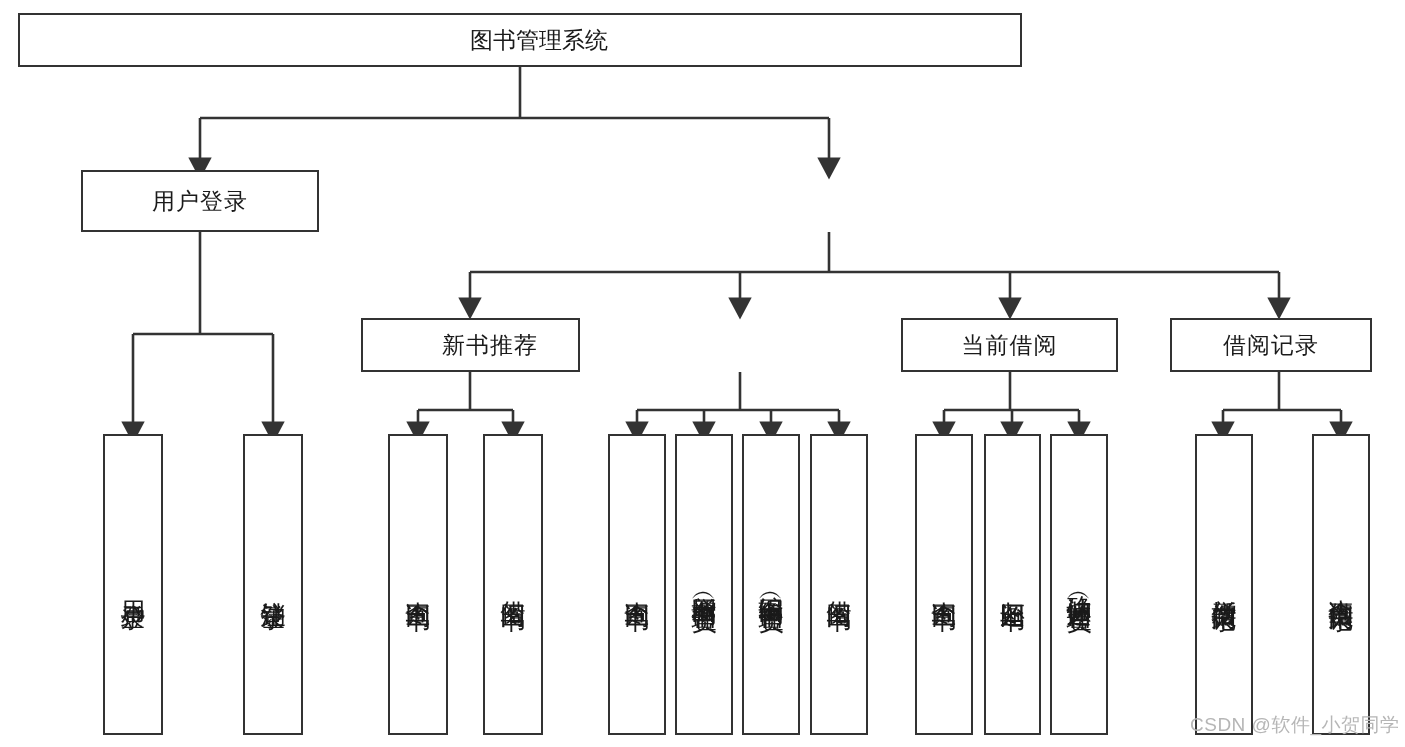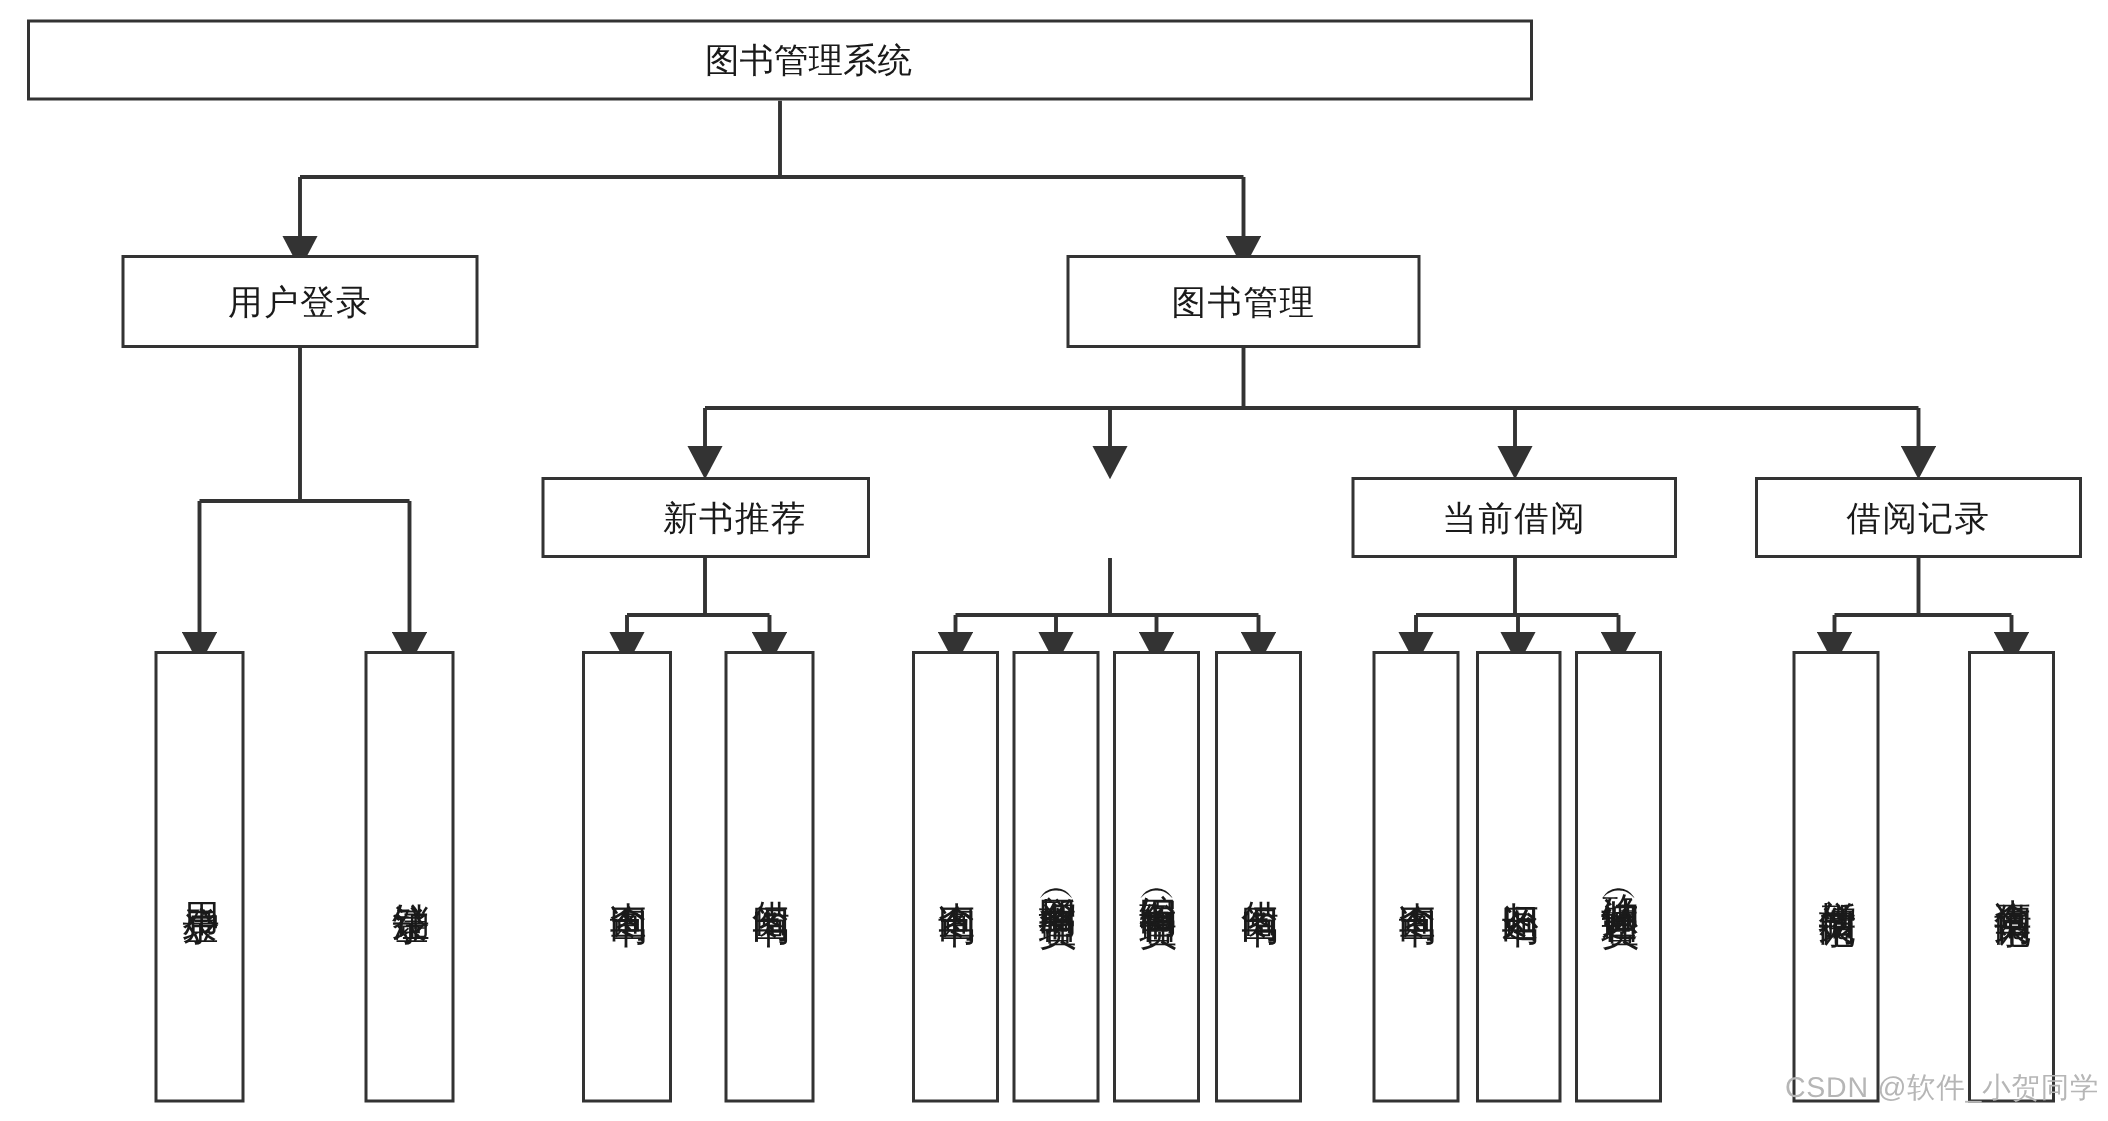--- a/index.html
+++ b/index.html
@@ -122,31 +122,28 @@
     </g>
   </svg>
 
   <div class="node root" style="left:18px; top:13px; width:1004px; height:54px;padding-left:38px;">
     <span>图书管理系统</span>
   </div>
 
   <div class="node h" style="left:81px; top:170px; width:238px; height:62px;">
     <span>用户登录</span>
   </div>
-  <div class="node h" style="left:711px; top:170px; width:236px; height:62px;">
-    <span>图书管理</span>
-  </div>
 
   <div class="node h" style="left:361px; top:318px; width:219px; height:54px;padding-left:39px;">
     <span>新书推荐</span>
   </div>
   <div class="node h" style="left:901px; top:318px; width:217px; height:54px;">
     <span>当前借阅</span>
   </div>
-  <div class="node h" style="left:1170px; top:318px; width:218px; height:54px;">
+  <div class="node h" style="left:1170px; top:318px; width:202px; height:54px;">
     <span>借阅记录</span>
   </div>
 
   <div class="node v" style="left:103px; top:434px; width:60px; height:301px;">
     <span class="vtxt">用户登录</span>
   </div>
   <div class="node v" style="left:243px; top:434px; width:60px; height:301px;">
     <span class="vtxt">注销登录</span>
   </div>
 

